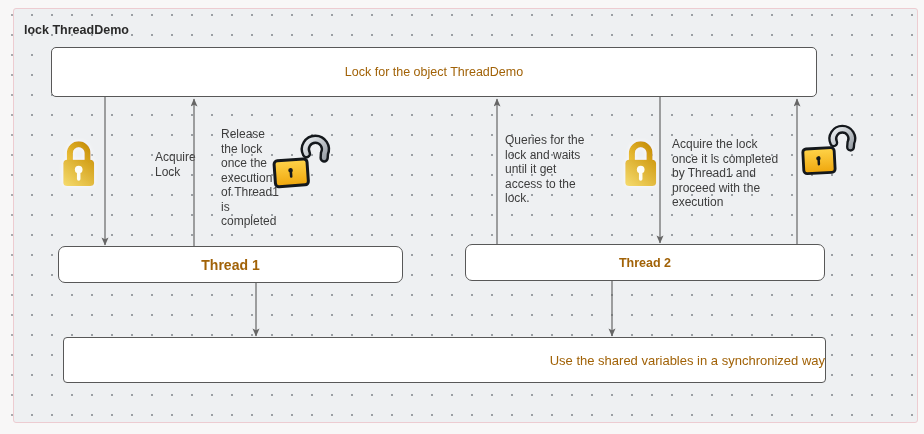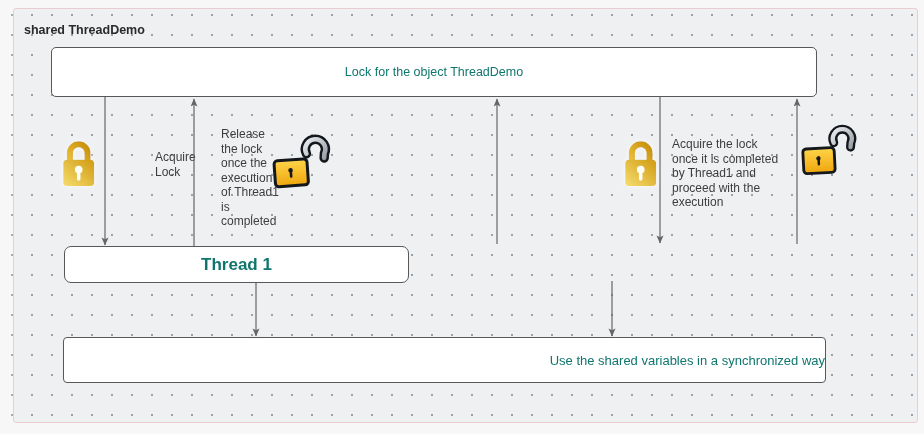--- a/index.html
+++ b/index.html
@@ -39,24 +39,24 @@
 
   .node {
     position: absolute;
     background: #ffffff;
     border: 1.5px solid #585858;
     box-sizing: border-box;
     display: flex;
     align-items: center;
     justify-content: center;
     text-align: center;
-    color: #0f766e;
+    color: #a16207;
   }
   .lock-box    { left:51px;  top:47px;  width:766px; height:50px; border-radius:5px; font-size:12.5px; }
-  .thread1-box { left:58px;  top:246px; width:345px; height:37px; border-radius:7px; font-size:17px; font-weight:bold;margin-left:6px; }
+  .thread1-box { left:58px;  top:246px; width:345px; height:37px; border-radius:7px; font-size:14px; font-weight:bold; }
   .thread2-box { left:465px; top:244px; width:360px; height:37px; border-radius:7px; font-size:12.5px; font-weight:bold; }
   .shared-box  { left:63px;  top:337px; width:763px; height:46px; border-radius:4px; font-size:13px;justify-content:flex-end; }
 
   .note {
     position: absolute;
     font-size: 12px;
     line-height: 14.5px;
     color: #3d3d3d;
     white-space: pre-line;
   }
@@ -72,41 +72,49 @@
     pointer-events: none;
   }
 </style>
 </head>
 <body>
 
 <div class="canvas">
 
   <div class="page"></div>
 
-  <div class="class-label">shared ThreadDemo</div>
+  <div class="class-label">lock ThreadDemo</div>
 
   <div class="node lock-box">
     <span>Lock for the object ThreadDemo</span>
   </div>
   <div class="node thread1-box">
     <span>Thread 1</span>
+  </div>
+  <div class="node thread2-box">
+    <span>Thread 2</span>
   </div>
   <div class="node shared-box">
     <span>Use the shared variables in a synchronized way</span>
   </div>
 
   <div class="note note-acquire1">Acquire
 Lock</div>
   <div class="note note-release1">Release
 the lock
 once the
 execution
 of Thread1
 is
 completed</div>
+  <div class="note note-queries">Queries for the
+lock and waits
+until it get
+access to the
+lock.</div>
   <div class="note note-acquire2">Acquire the lock
 once it is completed
 by Thread1 and
 proceed with the
 execution</div>
 
   <svg class="overlay" viewBox="0 0 924 434" xmlns="http://www.w3.org/2000/svg">
     <defs>
       <marker id="arrow" markerWidth="10" markerHeight="8" refX="7.6" refY="3.5" orient="auto" markerUnits="userSpaceOnUse">
         <path d="M0,0 L8,3.5 L0,7 L1.8,3.5 Z" fill="#666666"></path>

